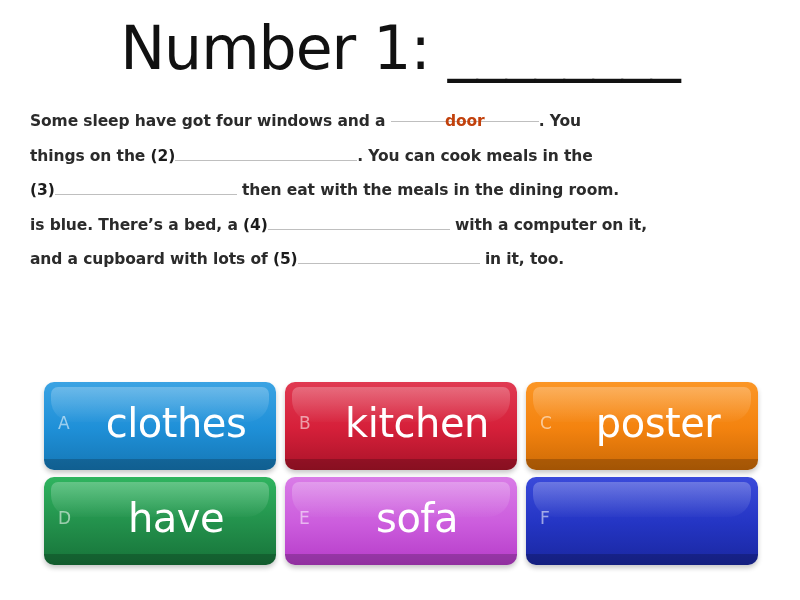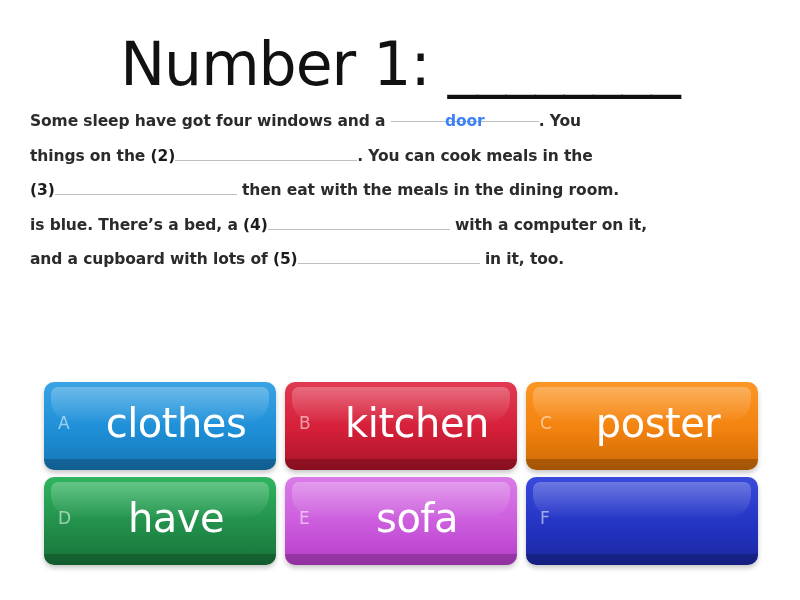--- a/index.html
+++ b/index.html
@@ -18,21 +18,21 @@
   
   #quiz-title {
     width: 800px;
     text-align: center;
     font-family: "DejaVu Sans", sans-serif;
     font-size: 60px;
     font-weight: 400;
     letter-spacing: -1px;
     color: #111111;
     line-height: 1.0;
-    padding-top: 34px;
+    padding-top: 18px;
     box-sizing: border-box;
     white-space: nowrap;
   }
 
   
   #question-passage {
     position: absolute;
     left: 30px;
     top: 104px;
     width: 740px;
@@ -127,21 +127,21 @@
     white-space: nowrap;
     line-height: 1;
   }
 </style>
 </head>
 <body>
 
 <div id="quiz-title">Number 1: ________</div>
 
 <div id="question-passage">
-    <div class="passage-line"><span>Some sleep have got four windows and a </span><span class="blank" style="width: 148px; color: #3b82f6;">door</span><span>. You</span></div>
+    <div class="passage-line"><span>Some sleep have got four windows and a </span><span class="blank" style="width: 148px; color: #c2410c;">door</span><span>. You</span></div>
     <div class="passage-line"><span>things on the </span><span class="num">(2)</span><span class="blank" style="width: 182px; color: rgb(74, 168, 216);"></span><span>. You can cook meals in the</span></div>
     <div class="passage-line"><span class="num">(3)</span><span class="blank" style="width: 182px; color: rgb(74, 168, 216);"></span><span> then eat with the meals in the dining room.</span></div>
     <div class="passage-line"><span>is blue. There’s a bed, a </span><span class="num">(4)</span><span class="blank" style="width: 182px; color: rgb(74, 168, 216);"></span><span> with a computer on it,</span></div>
     <div class="passage-line"><span>and a cupboard with lots of </span><span class="num">(5)</span><span class="blank" style="width: 182px; color: rgb(74, 168, 216);"></span><span> in it, too.</span></div>
   </div>
 
 <div id="answer-grid">
     <div class="answer-tile" style="background: linear-gradient(rgb(59, 163, 227) 0%, rgb(31, 144, 216) 52%, rgb(21, 119, 181) 100%);">
       <span class="tile-letter">A</span>
       <span class="tile-label">clothes</span>

